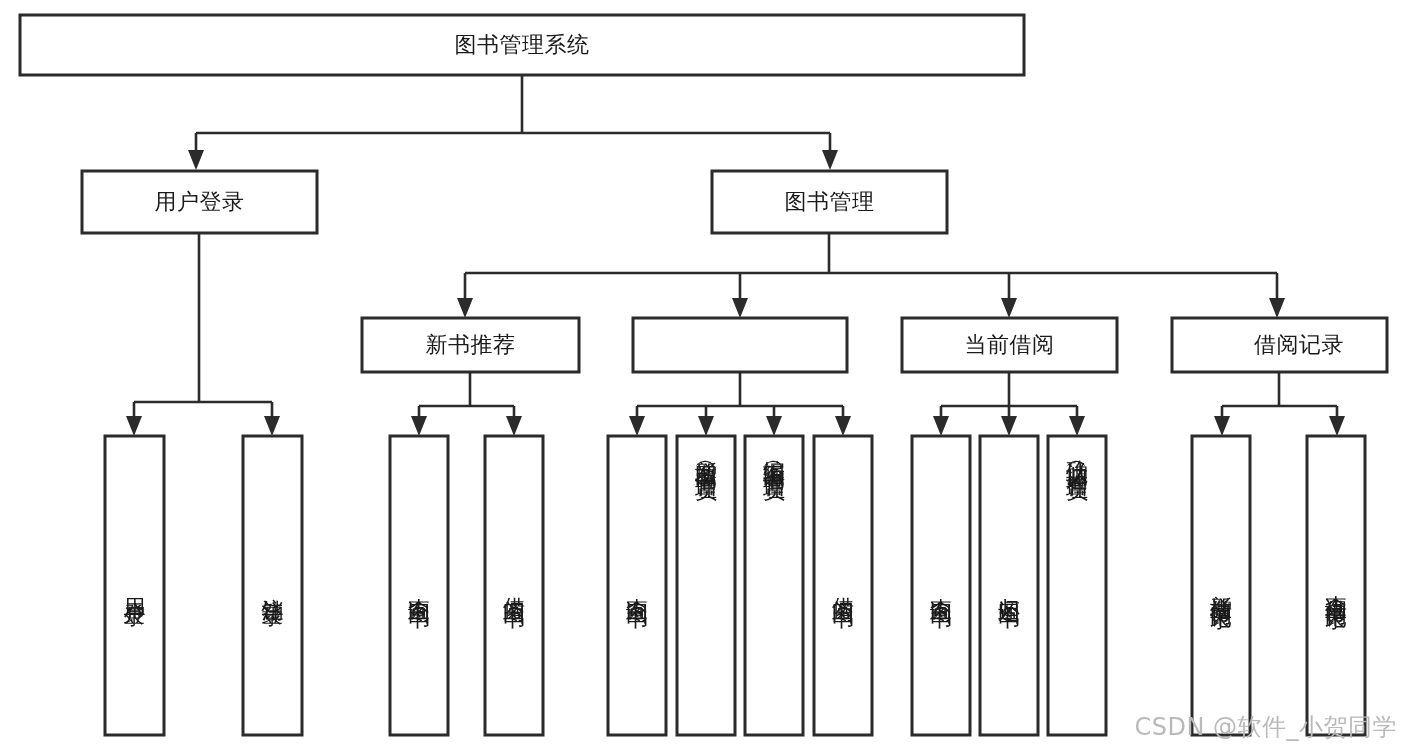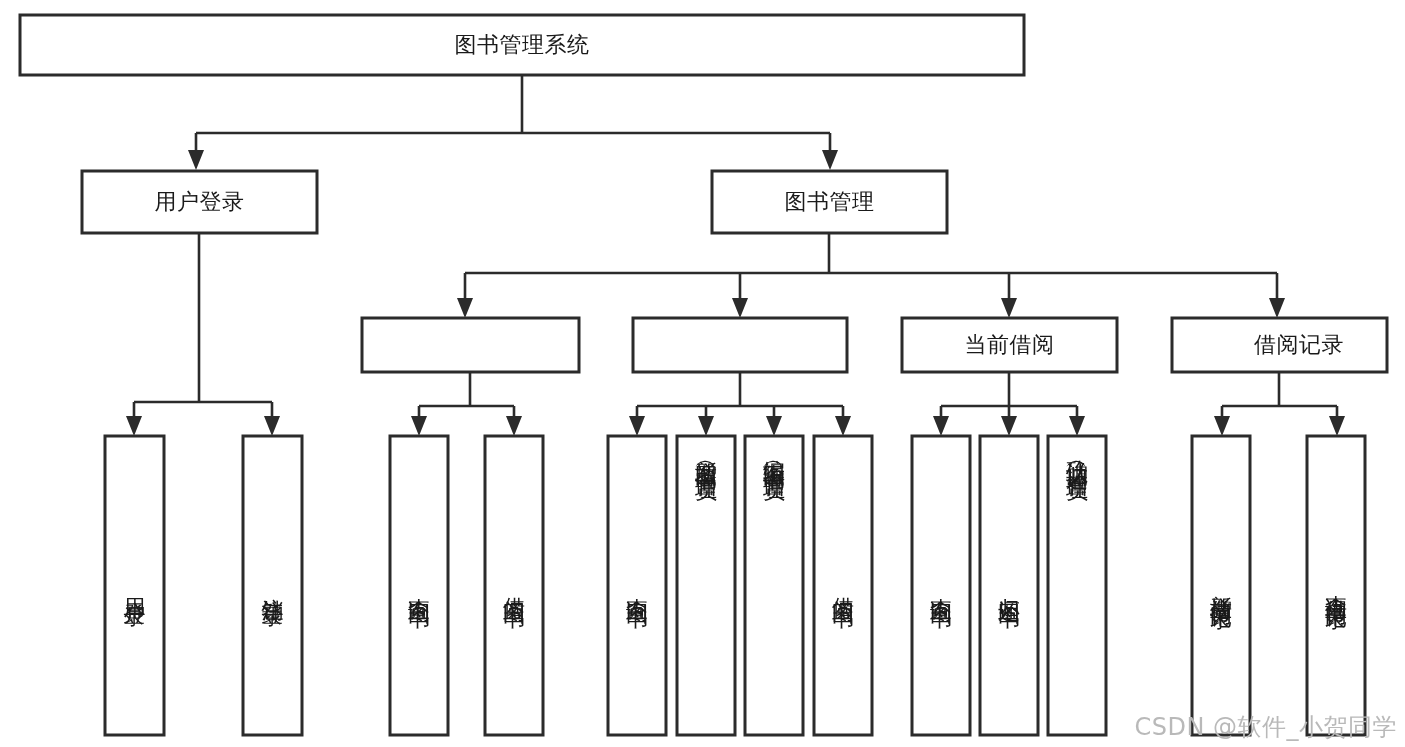--- a/index.html
+++ b/index.html
@@ -143,20 +143,21 @@
     <rect class="box-rect" x="1048" y="436" width="58" height="299"></rect>
     <rect class="box-rect" x="1192" y="436" width="58" height="299"></rect>
     <rect class="box-rect" x="1307" y="436" width="58" height="299"></rect>
   </svg>
 
   <div class="node-label" style="left:20px;top:15px;width:1004px;height:60px;">图书管理系统</div>
 
   <div class="node-label" style="left:82px;top:171px;width:235px;height:62px;">用户登录</div>
   <div class="node-label" style="left:712px;top:171px;width:235px;height:62px;">图书管理</div>
 
+  <div class="node-label" style="left:362px;top:318px;width:217px;height:54px;">新书推荐</div>
   <div class="node-label" style="left:902px;top:318px;width:215px;height:54px;">当前借阅</div>
   <div class="node-label" style="left:1172px;top:318px;width:254px;height:54px;">借阅记录</div>
 
   <div class="leaf-label" style="left:105px;top:436px;width:59px;height:299px;">用户登录</div>
   <div class="leaf-label" style="left:243px;top:436px;width:59px;height:299px;">注销登录</div>
   <div class="leaf-label" style="left:390px;top:436px;width:58px;height:299px;">查询图书</div>
   <div class="leaf-label" style="left:485px;top:436px;width:58px;height:299px;">借阅图书</div>
   <div class="leaf-label" style="left:608px;top:436px;width:58px;height:299px;">查询图书</div>
   <div class="leaf-label" style="left:677px;top:436px;width:58px;height:299px;justify-content:flex-start;padding-top:6px;box-sizing:border-box;">新增图书（管理员）</div>
   <div class="leaf-label" style="left:745px;top:436px;width:58px;height:299px;justify-content:flex-start;padding-top:6px;box-sizing:border-box;">编辑图书（管理员）</div>

